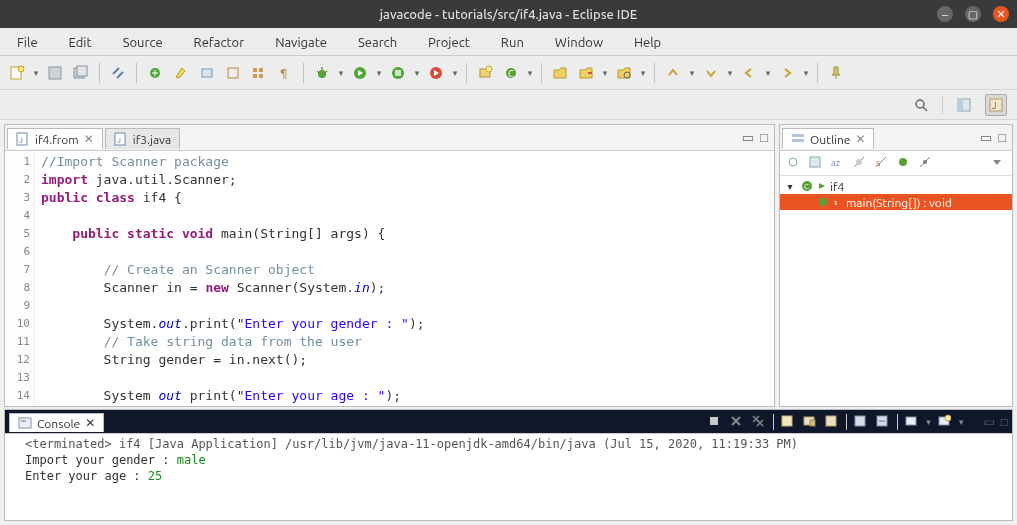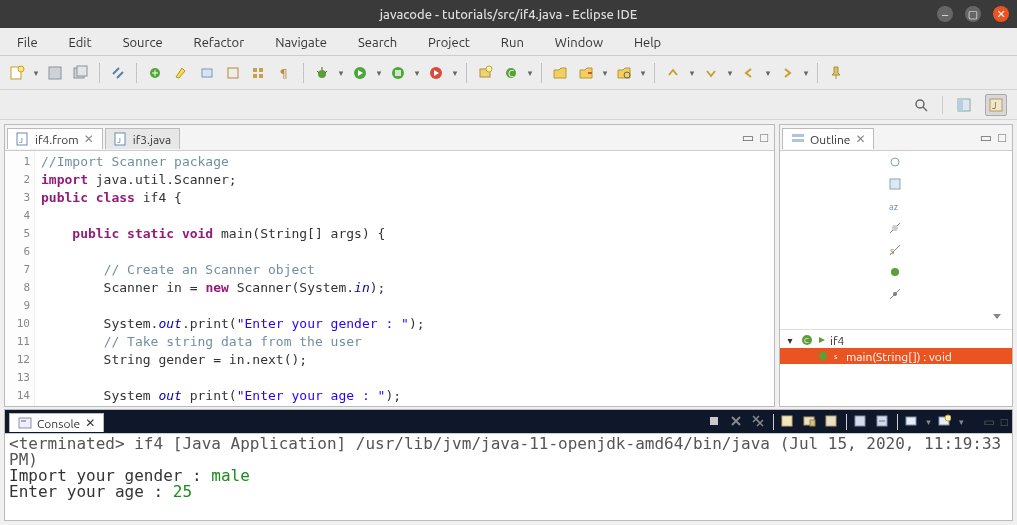--- a/index.html
+++ b/index.html
@@ -28,32 +28,32 @@
 .pane-tabs .pane-controls { margin-left:auto; display:flex; gap:6px; padding-right:6px; color:#666; }
 .editor-body { flex: 1; display: flex; overflow: hidden; font-family: "DejaVu Sans Mono","Courier New",monospace; font-size: 13px; line-height: 18px; background:#fff; }
 .gutter { width: 30px; background: #fdfdfd; color: #888; text-align: right; padding: 2px 4px 0 0; border-right: 1px solid #eee; user-select:none; }
 .gutter .ln { height: 18px; font-size:11px;}
 .code { flex: 1; padding: 2px 6px 0 6px; white-space: pre; overflow:hidden; }
 .line { height: 18px; }
 .str { color: #2a00ff; }
 .field { color:#0000c0; font-style:italic; }
 .comment2 { color:#7090a0;text-align:right; }
 .kwd { color:#951b7a; font-weight:bold; }
-.outline-toolbar { display:flex; gap:6px; padding:4px 6px; border-bottom:1px solid #ddd; align-items:center;flex-direction:column; }
+.outline-toolbar { display:flex; gap:6px; padding:4px 6px; border-bottom:1px solid #ddd; align-items:center; }
 .outline-toolbar .ob { width:16px; height:16px; cursor:pointer; }
 .outline-tree { flex:1; font-size:12px; padding: 2px 0; }
 .tree-row { display:flex; align-items:center; padding:1px 4px; gap:4px; }
 .tree-row.sel { background:#e95420; color:#fff; }
 .tree-row .tw { width:12px; text-align:center; cursor:pointer; font-size:10px; }
 .console-pane { height: 112px; border:1px solid #bbb; margin: 2px 4px 4px 4px; display:flex; flex-direction:column; background:#fff; }
 .console-header { height:24px; display:flex; align-items:center; background:#0f172a; border-bottom:1px solid #ccc; padding:0 4px; font-size:12px; gap:6px; }
 .console-header .ct { display:flex; align-items:center; gap:5px; background:#fff; border:1px solid #bbb; border-bottom:none; padding:2px 8px; margin-top:2px; }
 .console-header .ctrls { margin-left:auto; display:flex; gap:6px; align-items:center; color:#888; }
 .console-header .ctrls .ci { width:16px; height:16px; cursor:pointer; }
-.console-body { flex:1; font-family:"DejaVu Sans Mono",monospace; font-size:16px; padding:2px 4px; line-height:16px; overflow:hidden; }
+.console-body { flex:1; font-family:"DejaVu Sans Mono",monospace; font-size:12px; padding:2px 20px; line-height:16px; overflow:hidden; }
 .console-body .status-line { color:#555; }
 .console-body .uinput { color:#1a8c1a; }
 svg { display:block; }
 .jicon { width:14px; height:14px; }
 </style>
 </head>
 <body>
 
 <div class="titlebar">
   <span class="title">javacode - tutorials/src/if4.java - Eclipse IDE</span>

